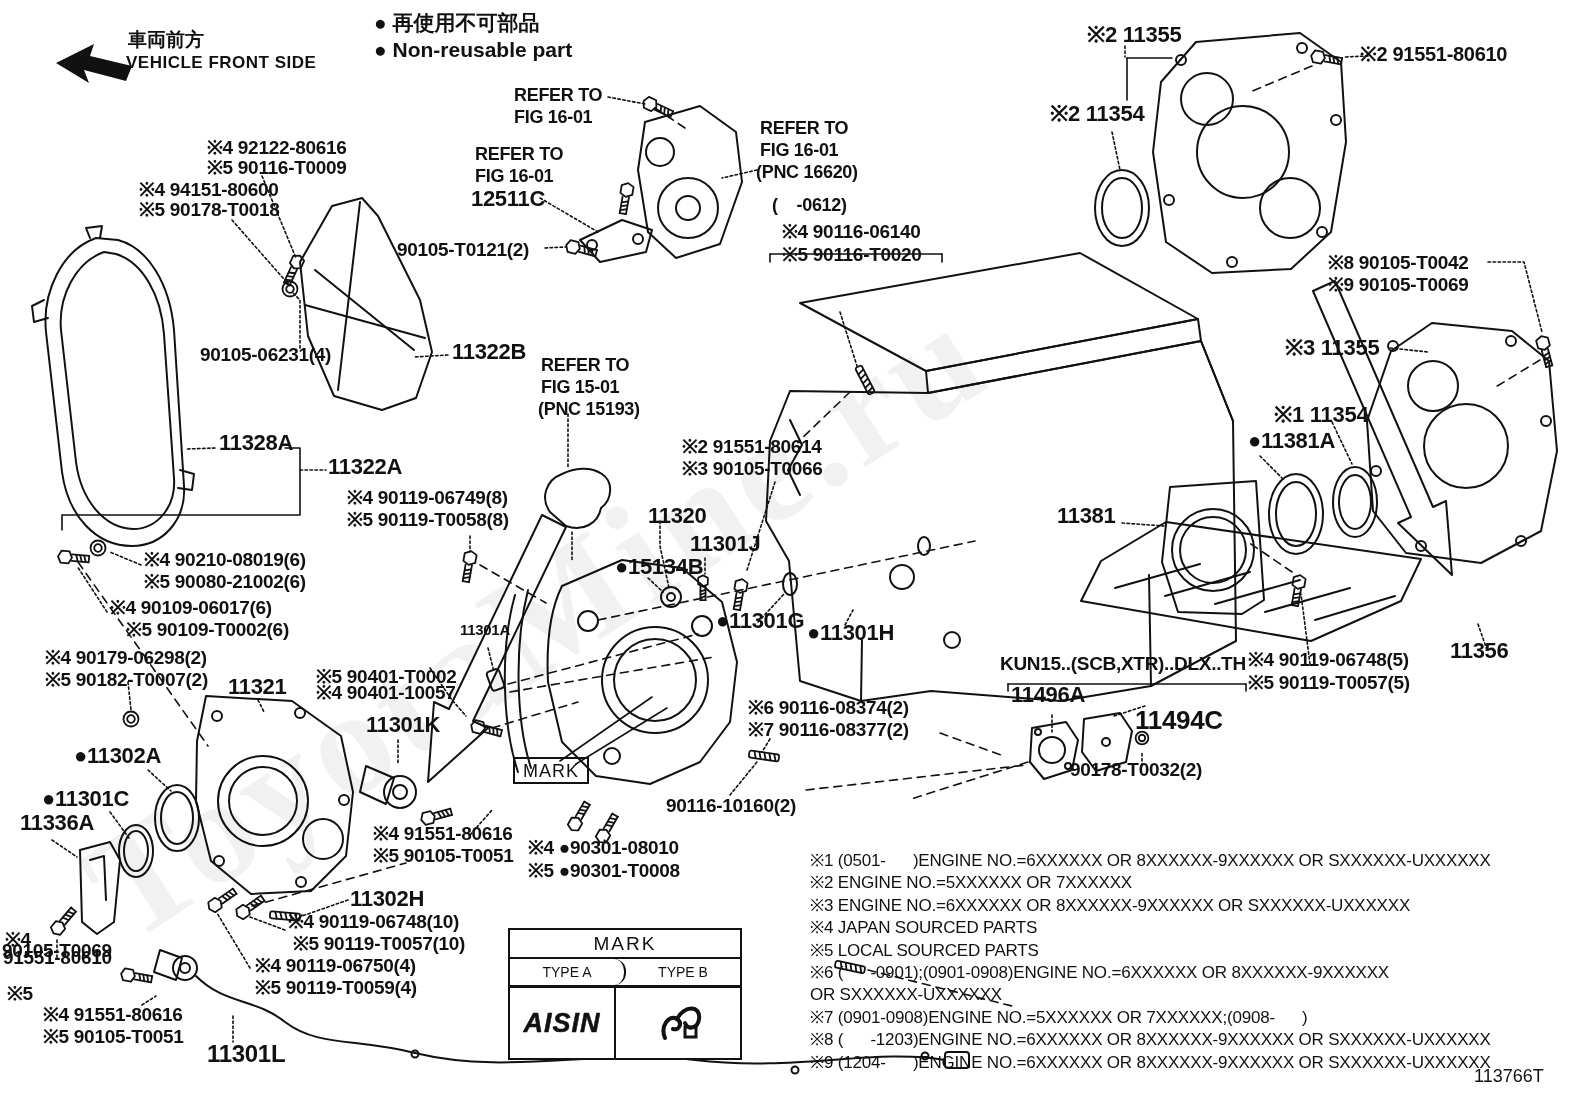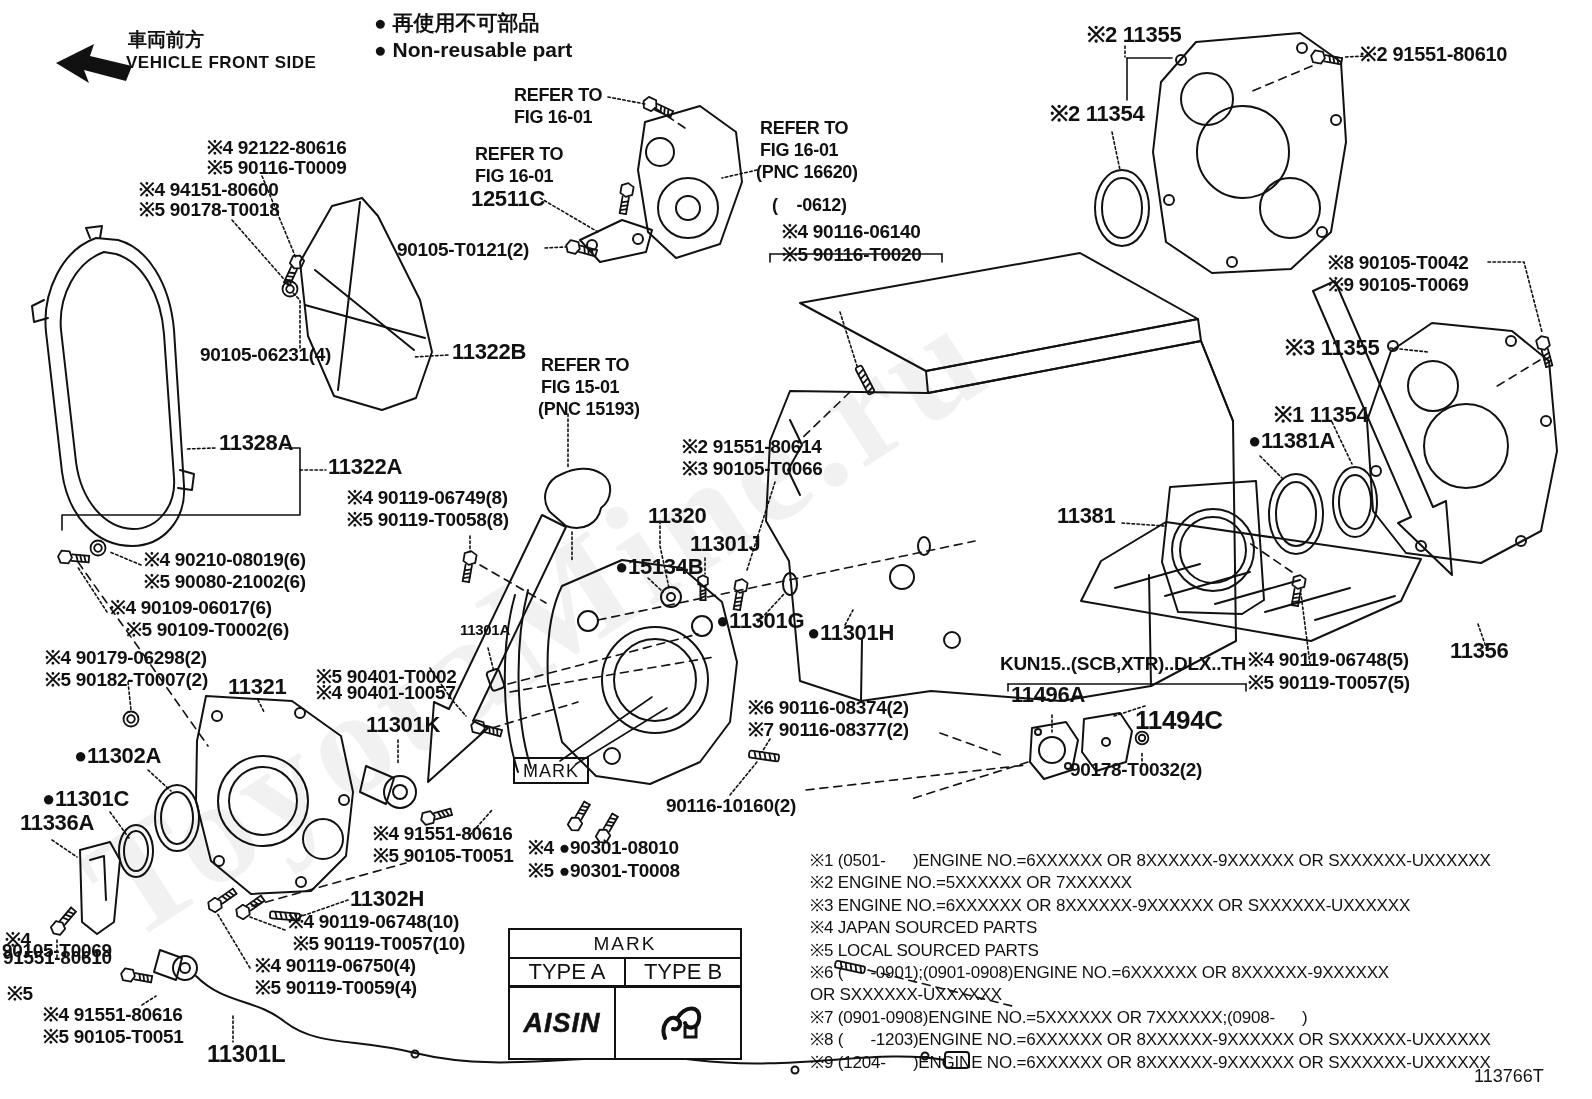--- a/index.html
+++ b/index.html
@@ -17,21 +17,21 @@
   #front-jp{left:128px;top:30px;font-size:19px;}
   #front-en{left:126px;top:54px;font-size:17px;letter-spacing:0.5px;}
   #legend-jp{left:374px;top:12px;font-size:21px;}
   #legend-en{left:374px;top:39px;font-size:21px;font-weight:600;}
   #drawing-id{position:absolute;left:1474px;top:1066px;font-size:18px;font-weight:400;}
   
   .marktable{position:absolute;left:508px;top:928px;width:230px;border:2px solid #111;background:#fff;}
   .mt-title{height:27px;line-height:27px;text-align:center;font-size:19px;letter-spacing:2px;
             border-bottom:2px solid #111;font-weight:400;}
   .mt-row{display:flex;height:26px;border-bottom:3px solid #111;}
-  .mt-row .mt-cell{flex:1;line-height:26px;text-align:center;font-size:22px;font-weight:400;}
+  .mt-row .mt-cell{flex:1;line-height:26px;text-align:center;font-size:14px;font-weight:400;border-radius:12px;}
   .mt-row .mt-cell:first-child{border-right:2px solid #111;}
   .mt-body{display:flex;height:70px;gap:20px;}
   .mt-body .mt-cell{flex:1;display:flex;align-items:center;justify-content:center;}
   .mt-body .mt-cell:first-child{border-right:2px solid #111;}
   .aisin{font-weight:700;font-size:27px;font-style:italic;letter-spacing:1px;
          -webkit-text-stroke:0.5px #111;}
 </style>
 </head>
 <body>
 

